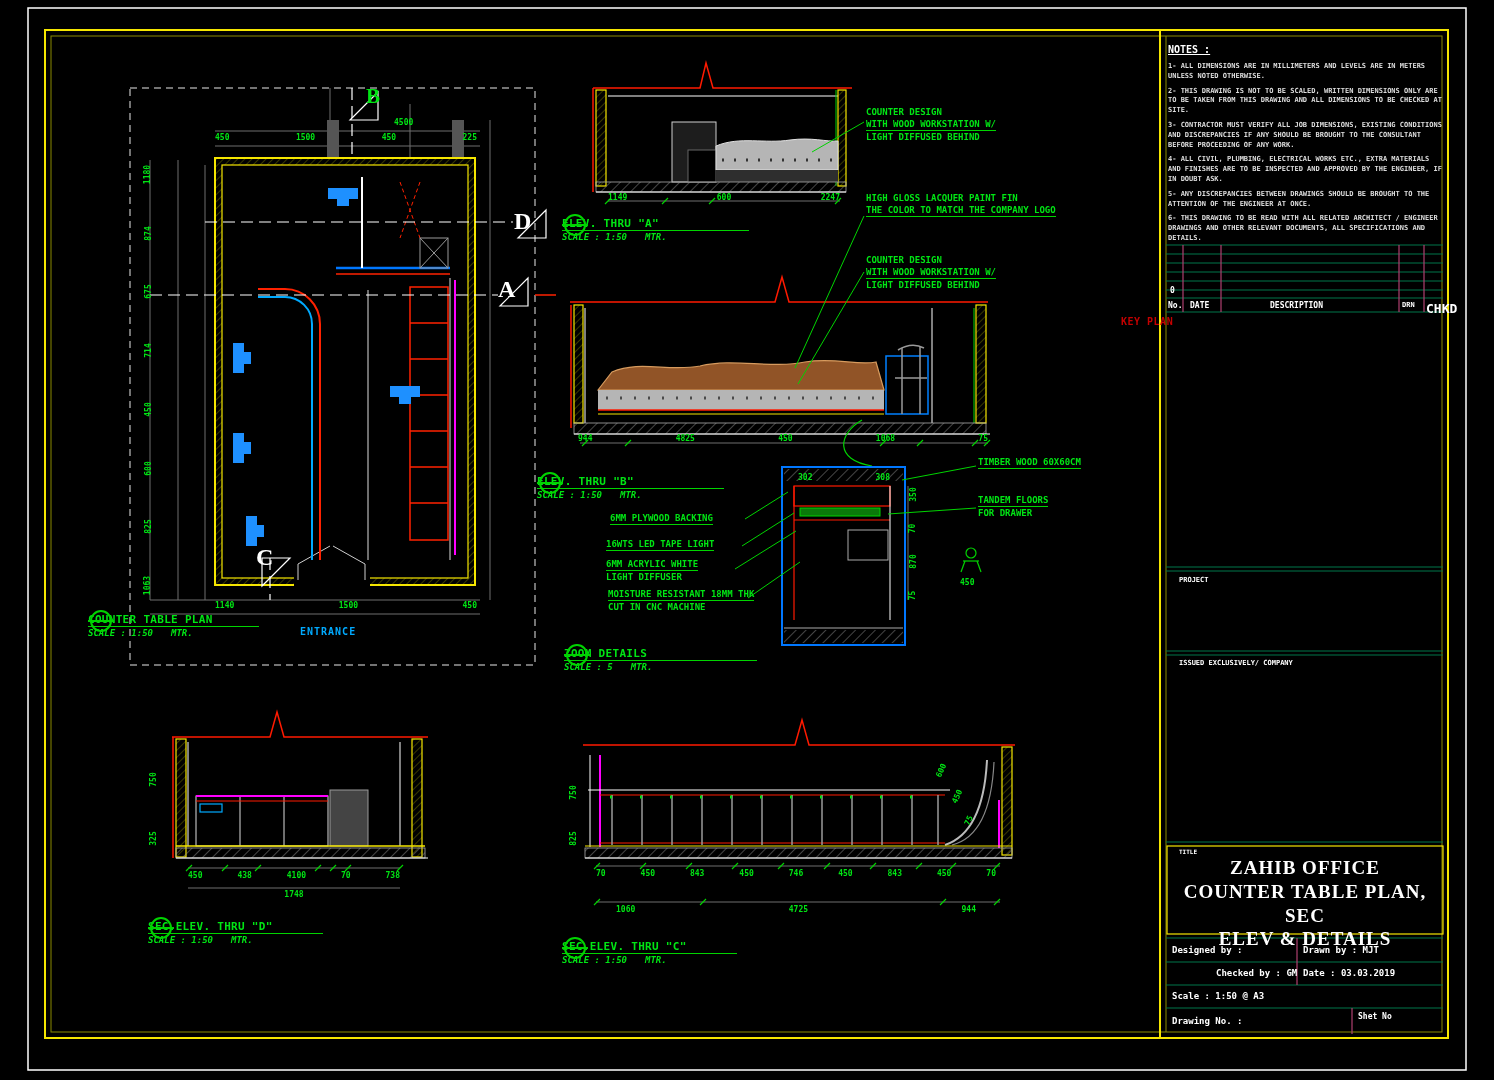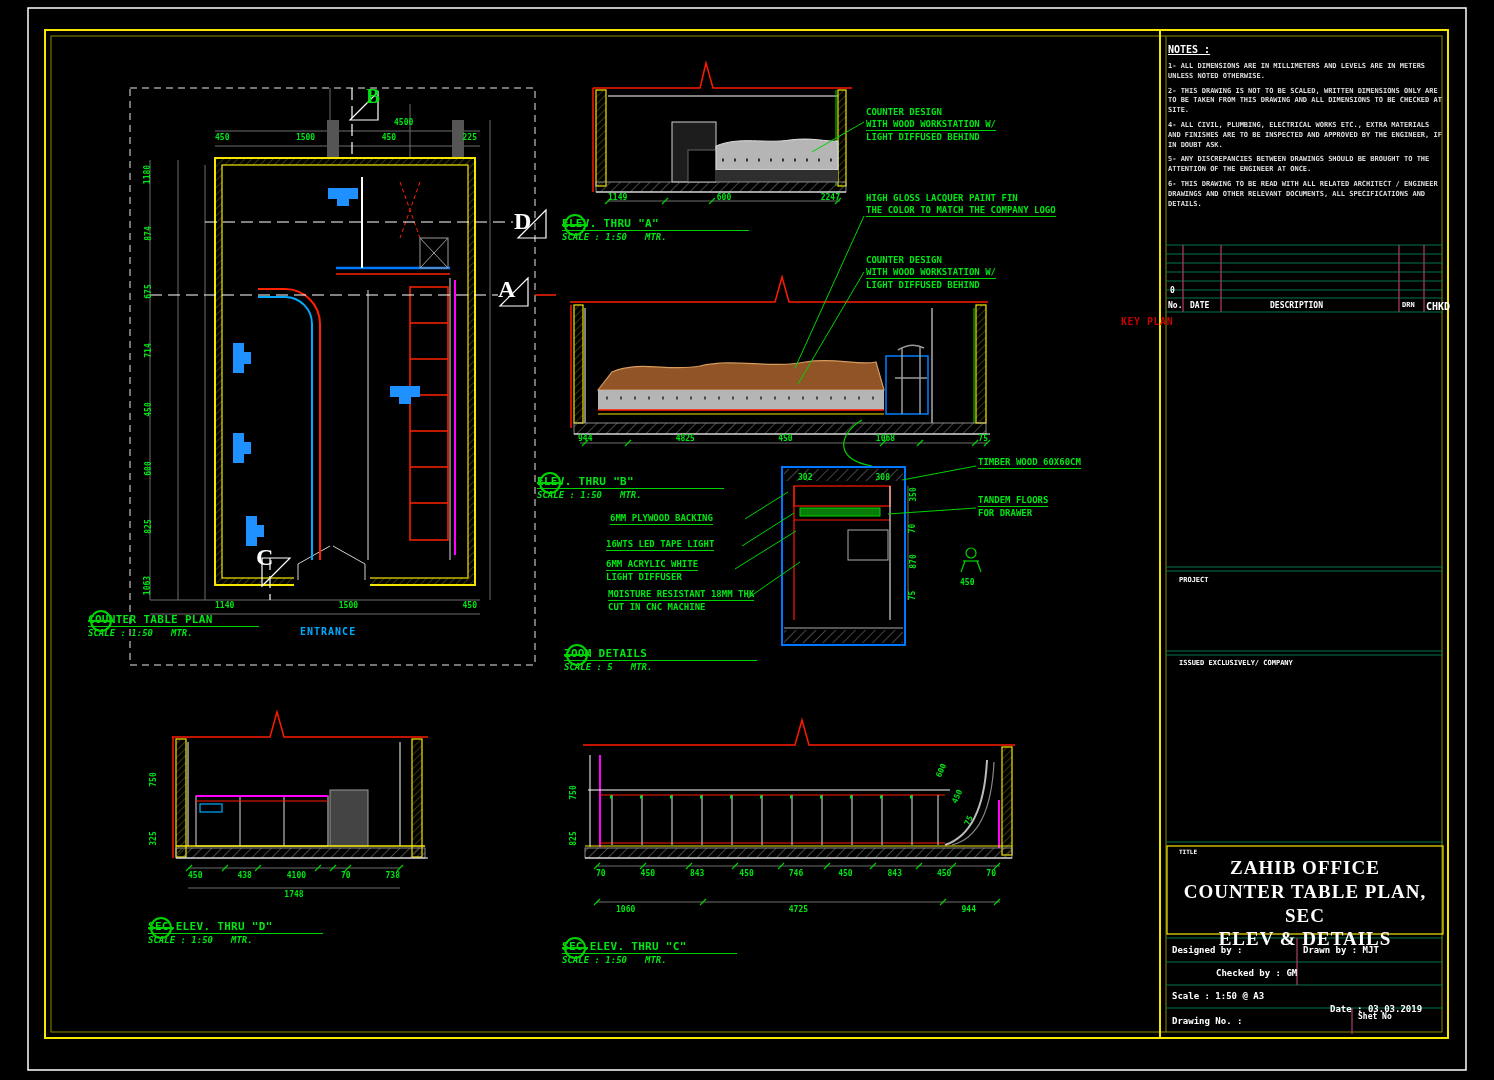--- a/index.html
+++ b/index.html
@@ -495,45 +495,46 @@
   <div class="ann" style="left:608px;top:588px;">
     <div class="u">MOISTURE RESISTANT 18MM THK</div>
     <div>CUT IN CNC MACHINE</div>
   </div>
 
   <div class="notes">
     <div class="notes-title">NOTES :</div>
     <div>
         <div class="note-item">1- ALL DIMENSIONS ARE IN MILLIMETERS AND LEVELS ARE IN METERS UNLESS NOTED OTHERWISE.</div>
         <div class="note-item">2- THIS DRAWING IS NOT TO BE SCALED, WRITTEN DIMENSIONS ONLY ARE TO BE TAKEN FROM THIS DRAWING AND ALL DIMENSIONS TO BE CHECKED AT SITE.</div>
+        <div class="note-item">3- CONTRACTOR MUST VERIFY ALL JOB DIMENSIONS, EXISTING CONDITIONS AND DISCREPANCIES IF ANY SHOULD BE BROUGHT TO THE CONSULTANT BEFORE PROCEEDING OF ANY WORK.</div>
         <div class="note-item">4- ALL CIVIL, PLUMBING, ELECTRICAL WORKS ETC., EXTRA MATERIALS AND FINISHES ARE TO BE INSPECTED AND APPROVED BY THE ENGINEER, IF IN DOUBT ASK.</div>
         <div class="note-item">5- ANY DISCREPANCIES BETWEEN DRAWINGS SHOULD BE BROUGHT TO THE ATTENTION OF THE ENGINEER AT ONCE.</div>
         <div class="note-item">6- THIS DRAWING TO BE READ WITH ALL RELATED ARCHITECT / ENGINEER DRAWINGS AND OTHER RELEVANT DOCUMENTS, ALL SPECIFICATIONS AND DETAILS.</div>
       </div>
   </div>
 
   <div class="rev-h" style="left:1170px;top:286px;">0</div>
   <div class="rev-h" style="left:1168px;top:301px;">No.</div>
   <div class="rev-h" style="left:1190px;top:301px;">DATE</div>
   <div class="rev-h" style="left:1270px;top:301px;">DESCRIPTION</div>
   <div class="rev-h" style="left:1402px;top:301px;font-size:7px;">DRN</div>
-  <div class="rev-h" style="left:1426px;top:301px;font-size:10px;">CHKD</div>
+  <div class="rev-h" style="left:1426px;top:301px;font-size:13px;">CHKD</div>
 
   <div class="keyplan" style="left:1121px;top:316px;">KEY PLAN</div>
   <div class="tb-small" style="left:1170px;top:576px;">PROJECT</div>
   <div class="tb-small" style="left:1170px;top:659px;">ISSUED EXCLUSIVELY/ COMPANY</div>
   <div class="tb-small" style="left:1170px;top:848px;font-size:6px;">TITLE</div>
 
   <div class="tb-title">
     <div>ZAHIB OFFICE</div>
     <div>COUNTER TABLE PLAN, SEC</div>
     <div>ELEV &amp; DETAILS</div>
   </div>
 
   <div class="fld" style="left:1172px;top:945px;">Designed by :</div>
   <div class="fld" style="left:1303px;top:945px;">Drawn by : MJT</div>
   <div class="fld" style="left:1216px;top:968px;">Checked by : GM</div>
-  <div class="fld" style="left:1330px;top:968px;margin-top:36px;">Date : 03.03.2019</div>
+  <div class="fld" style="left:1303px;top:968px;">Date : 03.03.2019</div>
   <div class="fld" style="left:1172px;top:991px;">Scale : 1:50 @ A3</div>
   <div class="fld" style="left:1172px;top:1016px;">Drawing No. :</div>
   <div class="fld" style="left:1358px;top:1012px;font-size:8px;">Shet No</div>
 
 </div>
 
 </body></html>

